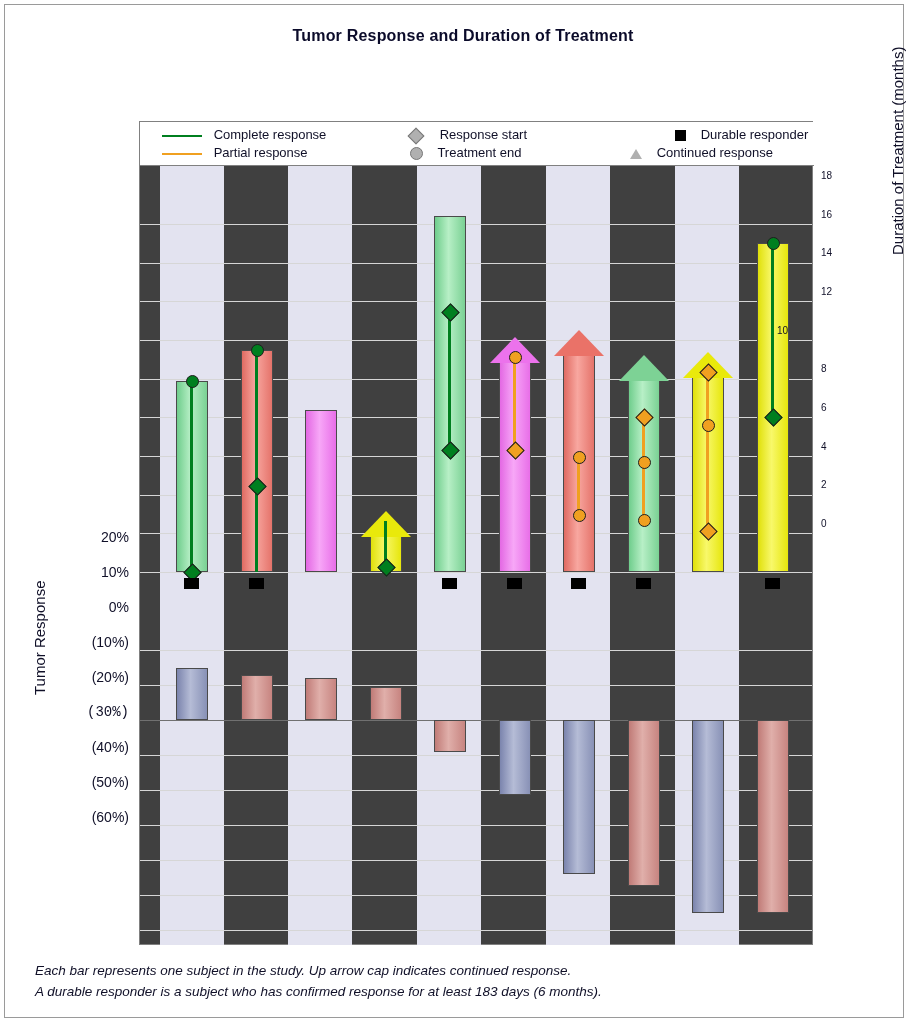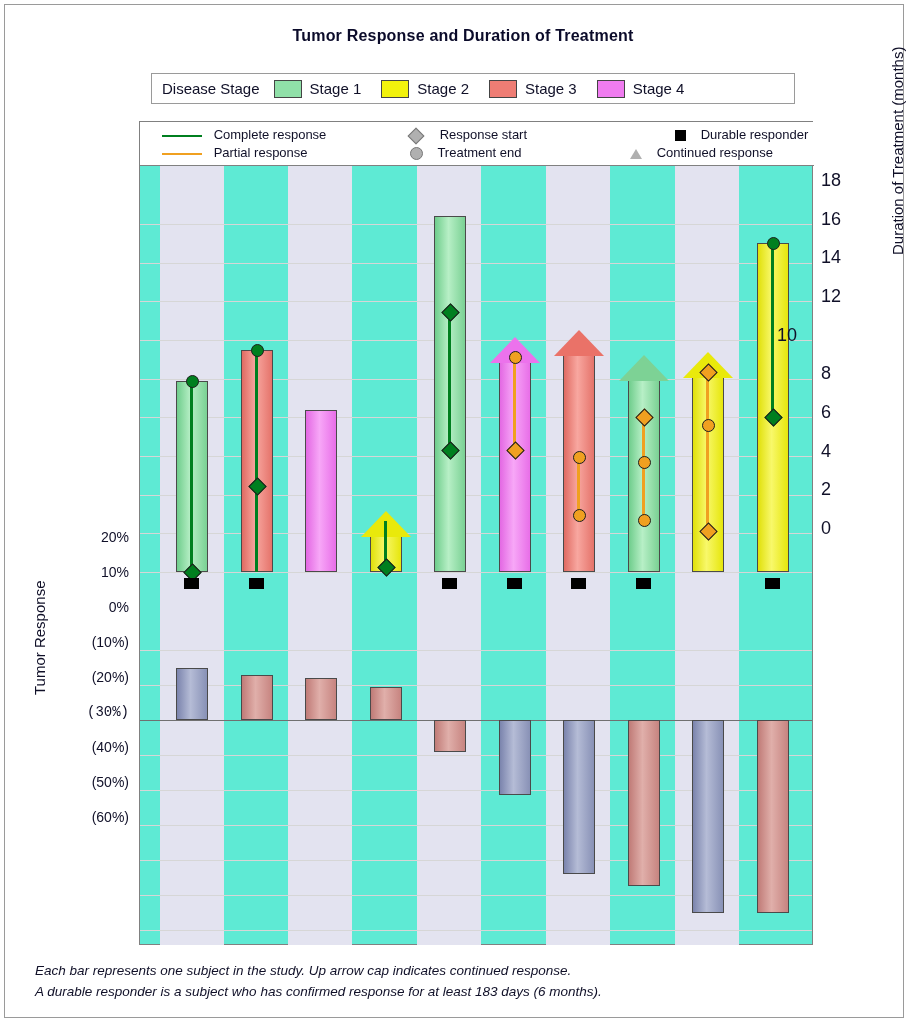--- a/index.html
+++ b/index.html
@@ -24,40 +24,40 @@
     border:1px solid #9a9a9a;background:#fff;box-sizing:border-box;
     display:flex;align-items:center;
   }
   #stage-legend .lbl{font-size:15px;color:#101028;margin-left:10px;margin-right:14px;}
   #stage-legend .item{display:flex;align-items:center;margin-right:20px;}
   #stage-legend .sw{width:26px;height:16px;border:1px solid #444;margin-right:8px;}
   #stage-legend .nm{font-size:15px;color:#101028;}
   
   #plot-box{
     position:absolute;left:134px;top:116px;width:674px;height:824px;
-    border:1px solid #808080;box-sizing:border-box;background:#5eead4;
+    border:1px solid #808080;box-sizing:border-box;background:#404040;
   }
   
   #marker-legend{
     position:absolute;left:0;top:0;width:674px;height:44px;
     box-sizing:border-box;border-bottom:1px solid #808080;background:#fff;
   }
   #marker-legend .row{position:absolute;font-size:13px;color:#101028;white-space:nowrap;}
   .lineswatch{display:inline-block;width:40px;height:0;border-top:2px solid #000;vertical-align:middle;margin-right:8px;}
   
   .stripe{position:absolute;top:44px;height:779px;background:#e3e3f0;}
   
   #top-panel{position:absolute;left:0;top:44px;width:672px;height:484px;}
   
   #bot-panel{position:absolute;left:0;top:528px;width:672px;height:295px;}
   .gridline{position:absolute;left:0;width:672px;height:0;border-top:1px solid #d6d6d6;}
   .zeroline{position:absolute;left:0;width:672px;height:0;border-top:1px solid #707070;}
   
   .ylab-left{position:absolute;right:0;font-size:14px;color:#101028;text-align:right;}
-  .ylab-right{position:absolute;left:0;font-size:18px;color:#101028;}
+  .ylab-right{position:absolute;left:0;font-size:10px;color:#101028;}
   #left-axis-title{
     position:absolute;left:26px;top:690px;font-size:15px;color:#101028;
     transform:rotate(-90deg);transform-origin:left top;white-space:nowrap;
   }
   #right-axis-title{
     position:absolute;left:884px;top:250px;font-size:15px;color:#101028;
     transform:rotate(-90deg);transform-origin:left top;white-space:nowrap;
   }
   
   .dbar{position:absolute;border:1px solid #4a4a4a;box-sizing:border-box;}
@@ -71,39 +71,20 @@
   
   #foot{position:absolute;left:30px;top:955px;font-size:13.5px;font-style:italic;color:#101028;line-height:21px;}
 </style>
 </head>
 <body>
 
 <div id="frame">
 
   <div id="title">Tumor Response and Duration of Treatment</div>
 
-  <div id="stage-legend">
-    <span class="lbl">Disease Stage</span>
-    <span class="item">
-      <span class="sw" style="background:#90e0a8"></span>
-      <span class="nm">Stage 1</span>
-    </span>
-    <span class="item">
-      <span class="sw" style="background:#f2f20c"></span>
-      <span class="nm">Stage 2</span>
-    </span>
-    <span class="item">
-      <span class="sw" style="background:#ef7d74"></span>
-      <span class="nm">Stage 3</span>
-    </span>
-    <span class="item">
-      <span class="sw" style="background:#f07cf0"></span>
-      <span class="nm">Stage 4</span>
-    </span>
-  </div>
 
   <div id="plot-box">
 
     <div id="marker-legend">
       <div class="row" style="left:22px;top:5px;">
         <span class="lineswatch" style="border-top-color:#007f1f"></span>
         <span>Complete response</span>
       </div>
       <div class="row" style="left:22px;top:23px;">
         <span class="lineswatch" style="border-top-color:#f0a020"></span>

